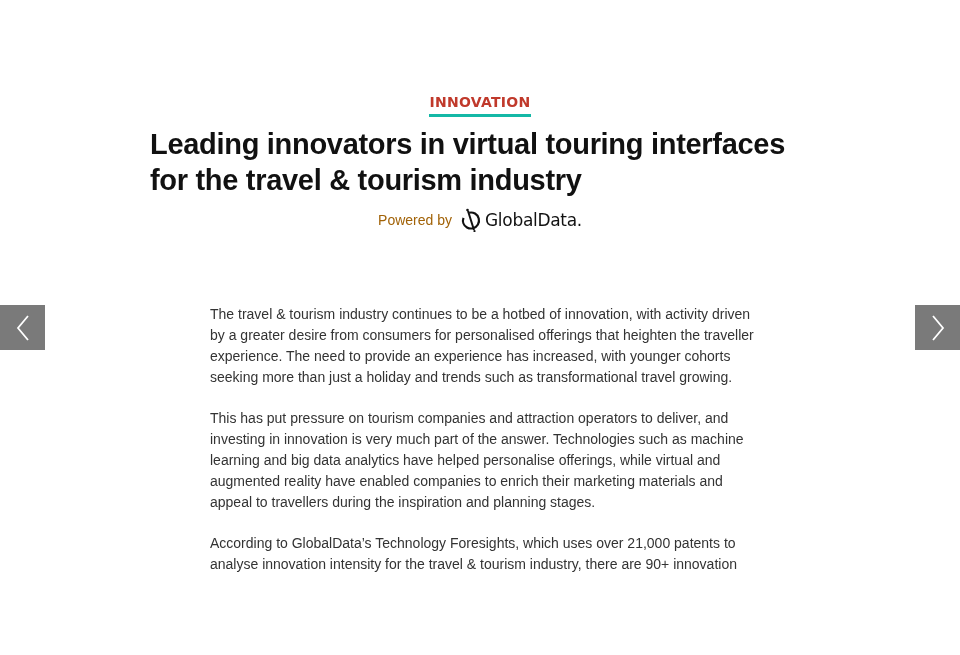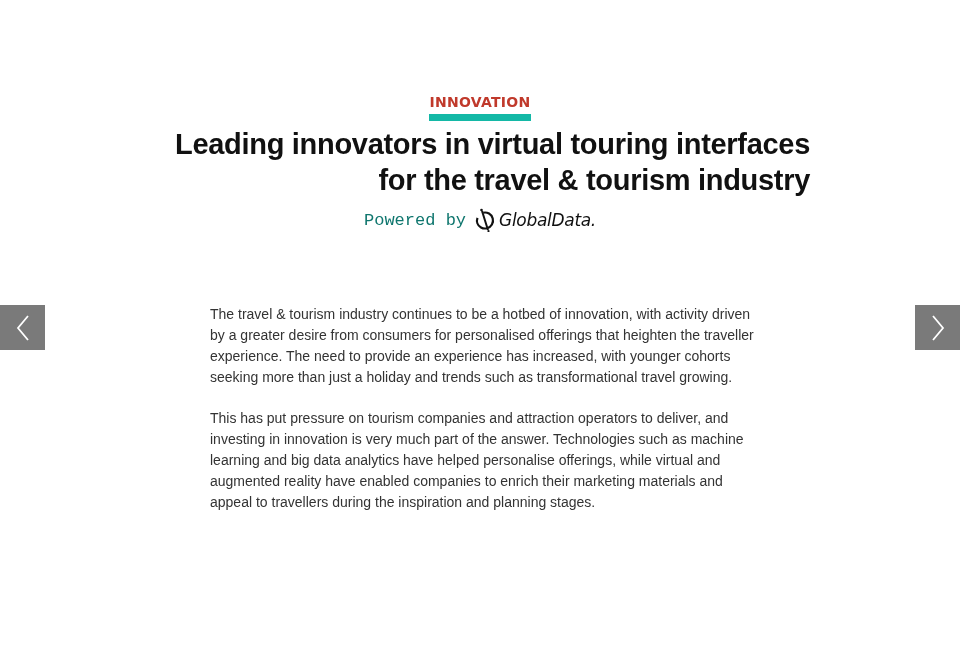--- a/index.html
+++ b/index.html
@@ -5,35 +5,35 @@
   html, body { margin: 0; padding: 0; }
   body {
     width: 960px; height: 655px; overflow: hidden; background: #ffffff;
     font-family: "Liberation Sans", sans-serif; position: relative;
   }
   .category {
     position: absolute; left: 0; width: 960px; top: 93px; text-align: center;
   }
   .category span {
     display: inline-block; color: #c0392b; font-weight: bold; font-size: 14px;
-    letter-spacing: 0.3px; padding-bottom: 4px; border-bottom: 7px solid #14b8a6;
+    letter-spacing: 0.3px; padding-bottom: 4px; border-bottom: 3px solid #14b8a6;
     font-family: "DejaVu Sans", sans-serif;
   }
   .title {
     position: absolute; left: 150px; width: 660px; top: 126px; margin: 0;
-    text-align: right; font-size: 29px; line-height: 36px; font-weight: bold; color: #111;
+    text-align: left; font-size: 29px; line-height: 36px; font-weight: bold; color: #111;
     letter-spacing: -0.3px;
   }
   .powered {
     position: absolute; left: 0; width: 960px; top: 208px; text-align: center;
     display: flex; justify-content: center; align-items: center; gap: 8px;
   }
-  .powered .pb { font-family: Liberation Mono, monospace; font-size: 17px; color: #0f766e; }
+  .powered .pb { font-family: Liberation Sans, sans-serif; font-size: 14px; color: #a16207; }
   .powered .logo { display: flex; align-items: center; gap: 3px; }
-  .powered .logo-text { font-family: "DejaVu Sans", sans-serif; font-size: 17px; color: #111; font-weight: 500; letter-spacing: -0.3px; font-style: italic; }
+  .powered .logo-text { font-family: "DejaVu Sans", sans-serif; font-size: 17px; color: #111; font-weight: 500; letter-spacing: -0.3px; }
   .nav-arrow {
     position: absolute; top: 305px; width: 45px; height: 45px; background: #7a7a7a;
     display: flex; align-items: center; justify-content: center; cursor: pointer;
   }
   .nav-prev { left: 0; }
   .nav-next { left: 915px; }
   .article {
     position: absolute; left: 210px; top: 292px; width: 545px;
     font-size: 14px; line-height: 21px; color: #333;
   }
@@ -69,13 +69,14 @@
 </div>
 <div class="nav-arrow nav-next">
   <svg width="16" height="28" viewBox="0 0 16 28">
     <polyline points="3,2 13,14 3,26" fill="none" stroke="#ffffff" stroke-width="1.8"></polyline>
   </svg>
 </div>
 
 <div class="article">
   <p>The travel &amp; tourism industry continues to be a hotbed of innovation, with activity driven by a greater desire from consumers for personalised offerings that heighten the traveller experience. The need to provide an experience has increased, with younger cohorts seeking more than just a holiday and trends such as transformational travel growing.</p>
   <p>This has put pressure on tourism companies and attraction operators to deliver, and investing in innovation is very much part of the answer. Technologies such as machine learning and big data analytics have helped personalise offerings, while virtual and augmented reality have enabled companies to enrich their marketing materials and appeal to travellers during the inspiration and planning stages.</p>
+  <p>According to GlobalData’s Technology Foresights, which uses over 21,000 patents to analyse innovation intensity for the travel &amp; tourism industry, there are 90+ innovation</p>
 </div>
 
 </body></html>

